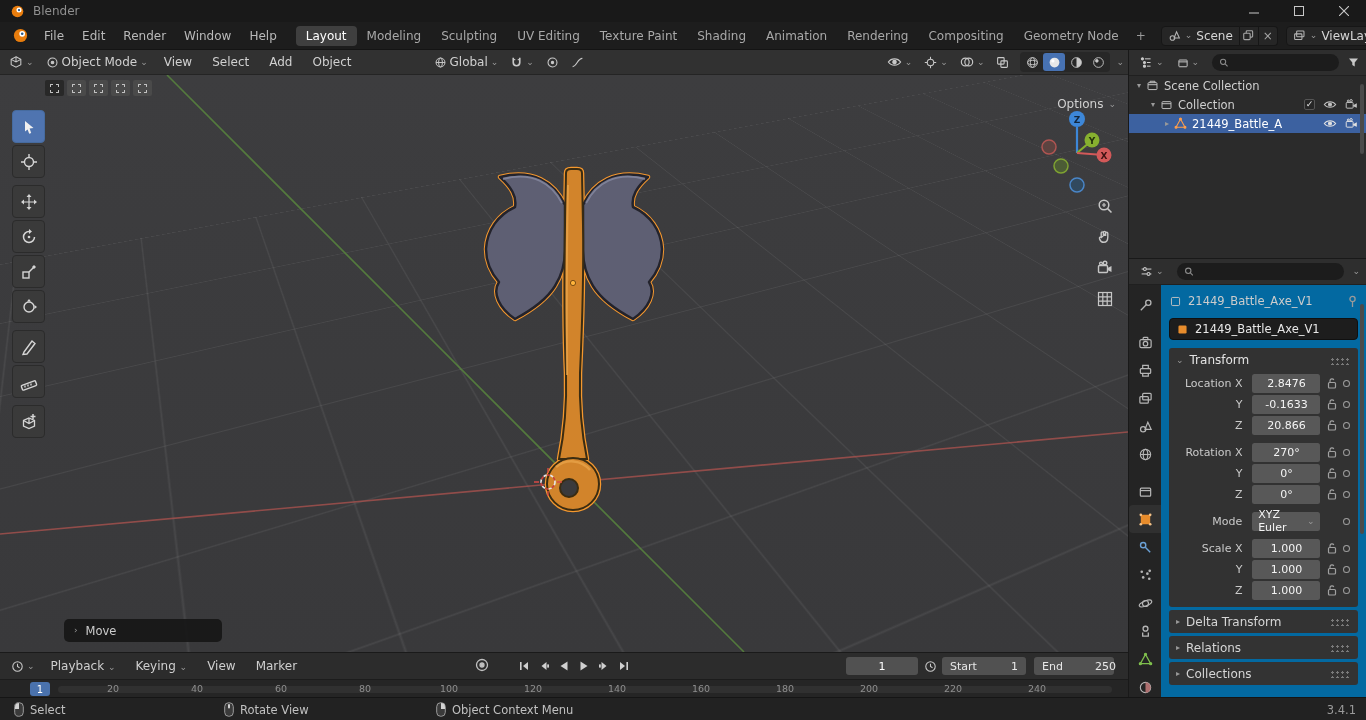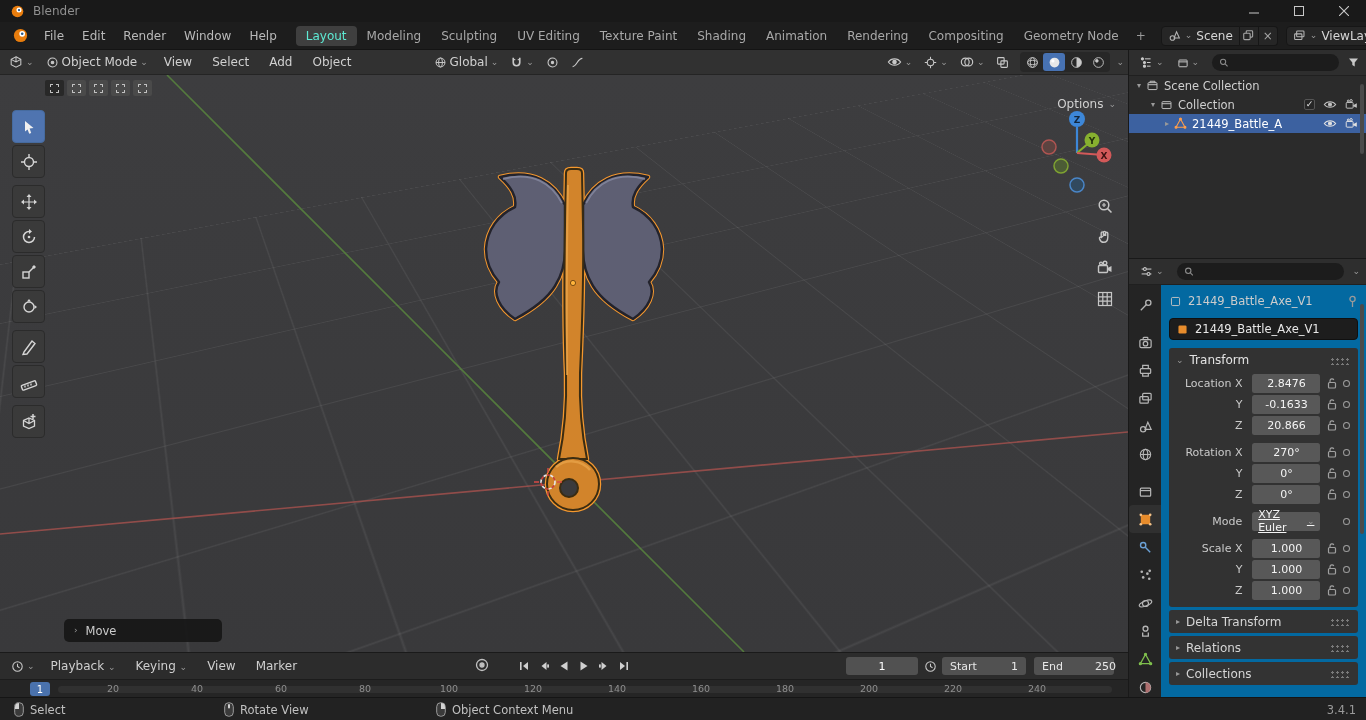--- a/index.html
+++ b/index.html
@@ -12,21 +12,21 @@
   .titlebar{position:absolute;left:0;top:0;width:1366px;height:22px;background:#191919;display:flex;align-items:center;padding-left:10px;gap:8px;color:#8f8f8f;}
   .win-controls{margin-left:auto;display:flex;height:100%;}
   .win-btn{width:45px;display:flex;align-items:center;justify-content:center;}
 
   
   .topbar{position:absolute;left:0;top:22px;width:1366px;height:28px;background:#1d1d1d;display:flex;align-items:center;padding:0 6px;color:#b9b9b9;border-bottom:1px solid #141414;}
   .tb-appbtn{padding:0 6px;display:flex;align-items:center;}
   .menu{padding:2px 9px;border-radius:3px;white-space:nowrap;}
   .ws-tabs{display:flex;align-items:center;margin-left:10px;}
   .tab{padding:3px 10px;border-radius:4px;color:#a8a8a8;white-space:nowrap;}
-  .tab.active{background:#3f3f3f;color:#5eead4;}
+  .tab.active{background:#3f3f3f;color:#ffffff;}
   .ws-add{padding:2px 7px;color:#9a9a9a;}
   .spacer{flex:1;}
   .id-cluster{display:flex;align-items:center;margin-left:8px;}
   .id-selector{display:flex;align-items:center;height:20px;background:#262626;border:1px solid #161616;border-radius:4px 0 0 4px;padding:0 6px;gap:4px;color:#d6d6d6;white-space:nowrap;}
   .mini-btn{display:flex;align-items:center;justify-content:center;width:19px;height:20px;color:#a5a5a5;background:#262626;border:1px solid #161616;border-left:none;}
   .mini-btn.last{border-radius:0 4px 4px 0;}
   .chev{font-size:9px;color:#9a9a9a;line-height:1;}
   .tri{font-size:8px;color:#9a9a9a;line-height:1;}
 
   
@@ -81,21 +81,21 @@
   .pcontent{position:absolute;left:32px;top:26px;right:0;bottom:0;background:#0369a1;padding:6px 8px 0 8px;overflow:hidden;}
   .breadcrumb{display:flex;align-items:center;gap:6px;height:20px;color:#cccccc;font-size:11.5px;}
   .pin{margin-left:auto;}
   .name-field{margin-top:7px;height:22px;background:#1d1d1d;border:1px solid #101010;border-radius:4px;display:flex;align-items:center;padding:0 6px;gap:6px;color:#e8e8e8;font-size:11.5px;}
   .panel{background:#323232;border-radius:3px;margin-top:8px;padding-bottom:7px;}
   .panel-h{height:24px;display:flex;align-items:center;padding:0 7px;color:#e3e3e3;gap:6px;}
   .grip{width:22px;height:9px;margin-left:auto;background-image:radial-gradient(#7a7a7a 1px, transparent 1.2px);background-size:5px 5px;background-position:1px 1px;}
   .trow{display:flex;align-items:center;height:20px;margin:1px 8px 0 0;}
   .trow .lbl{width:88px;text-align:right;padding-right:10px;color:#c9c9c9;font-size:11px;white-space:nowrap;}
   .field{width:72px;height:19px;background:#585858;border-radius:2.5px;color:#f4f4f4;font-size:11px;display:flex;align-items:center;justify-content:center;}
-  .field.drop{justify-content:flex-end;padding:0 6px;text-decoration:underline;}
+  .field.drop{justify-content:flex-end;padding:0 6px;}
   .lockc{width:18px;display:flex;justify-content:center;margin-left:3px;}
   .adot{width:7px;height:7px;border:1.4px solid #9a9a9a;border-radius:50%;margin-left:3px;}
   .tgap{height:6px;}
   .cpanel{height:23px;background:#333333;border-radius:3px;display:flex;align-items:center;padding:0 7px;margin-top:3px;color:#d6d6d6;font-size:12px;gap:6px;}
 
   
   .timeline{position:absolute;left:0;top:652px;width:1128px;height:45px;background:#2c2c2c;border-top:1px solid #1a1a1a;}
   .tl-header{position:relative;height:26px;display:flex;align-items:center;padding:0 6px;gap:2px;}
   .autokey{position:absolute;left:474px;top:4px;}
   .transport{position:absolute;left:514px;top:4px;display:flex;}

